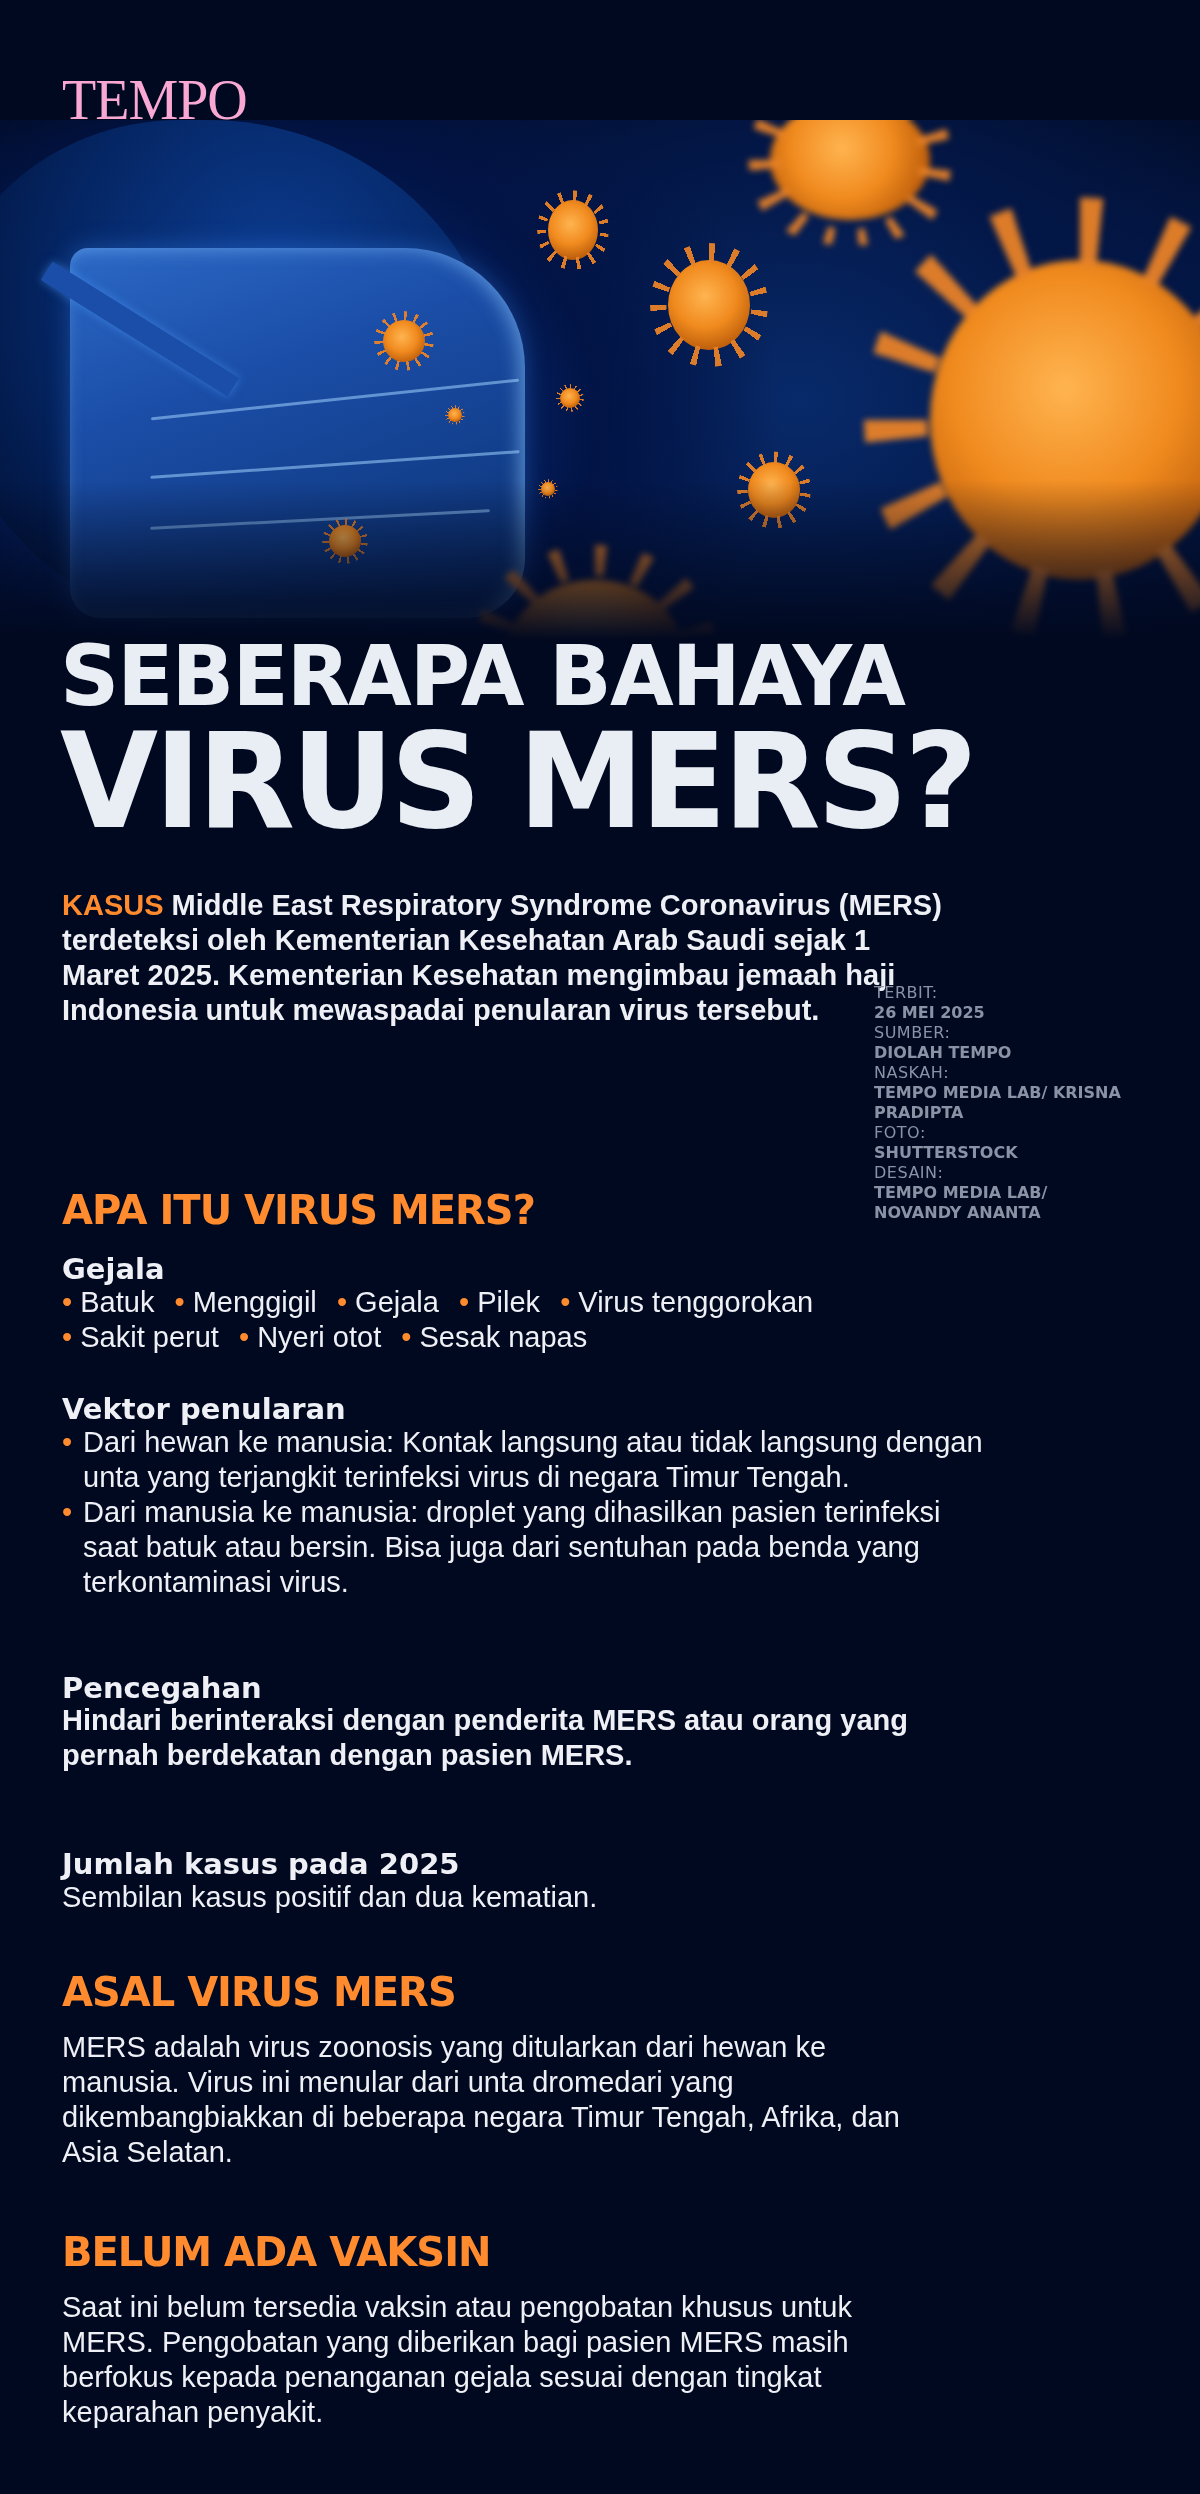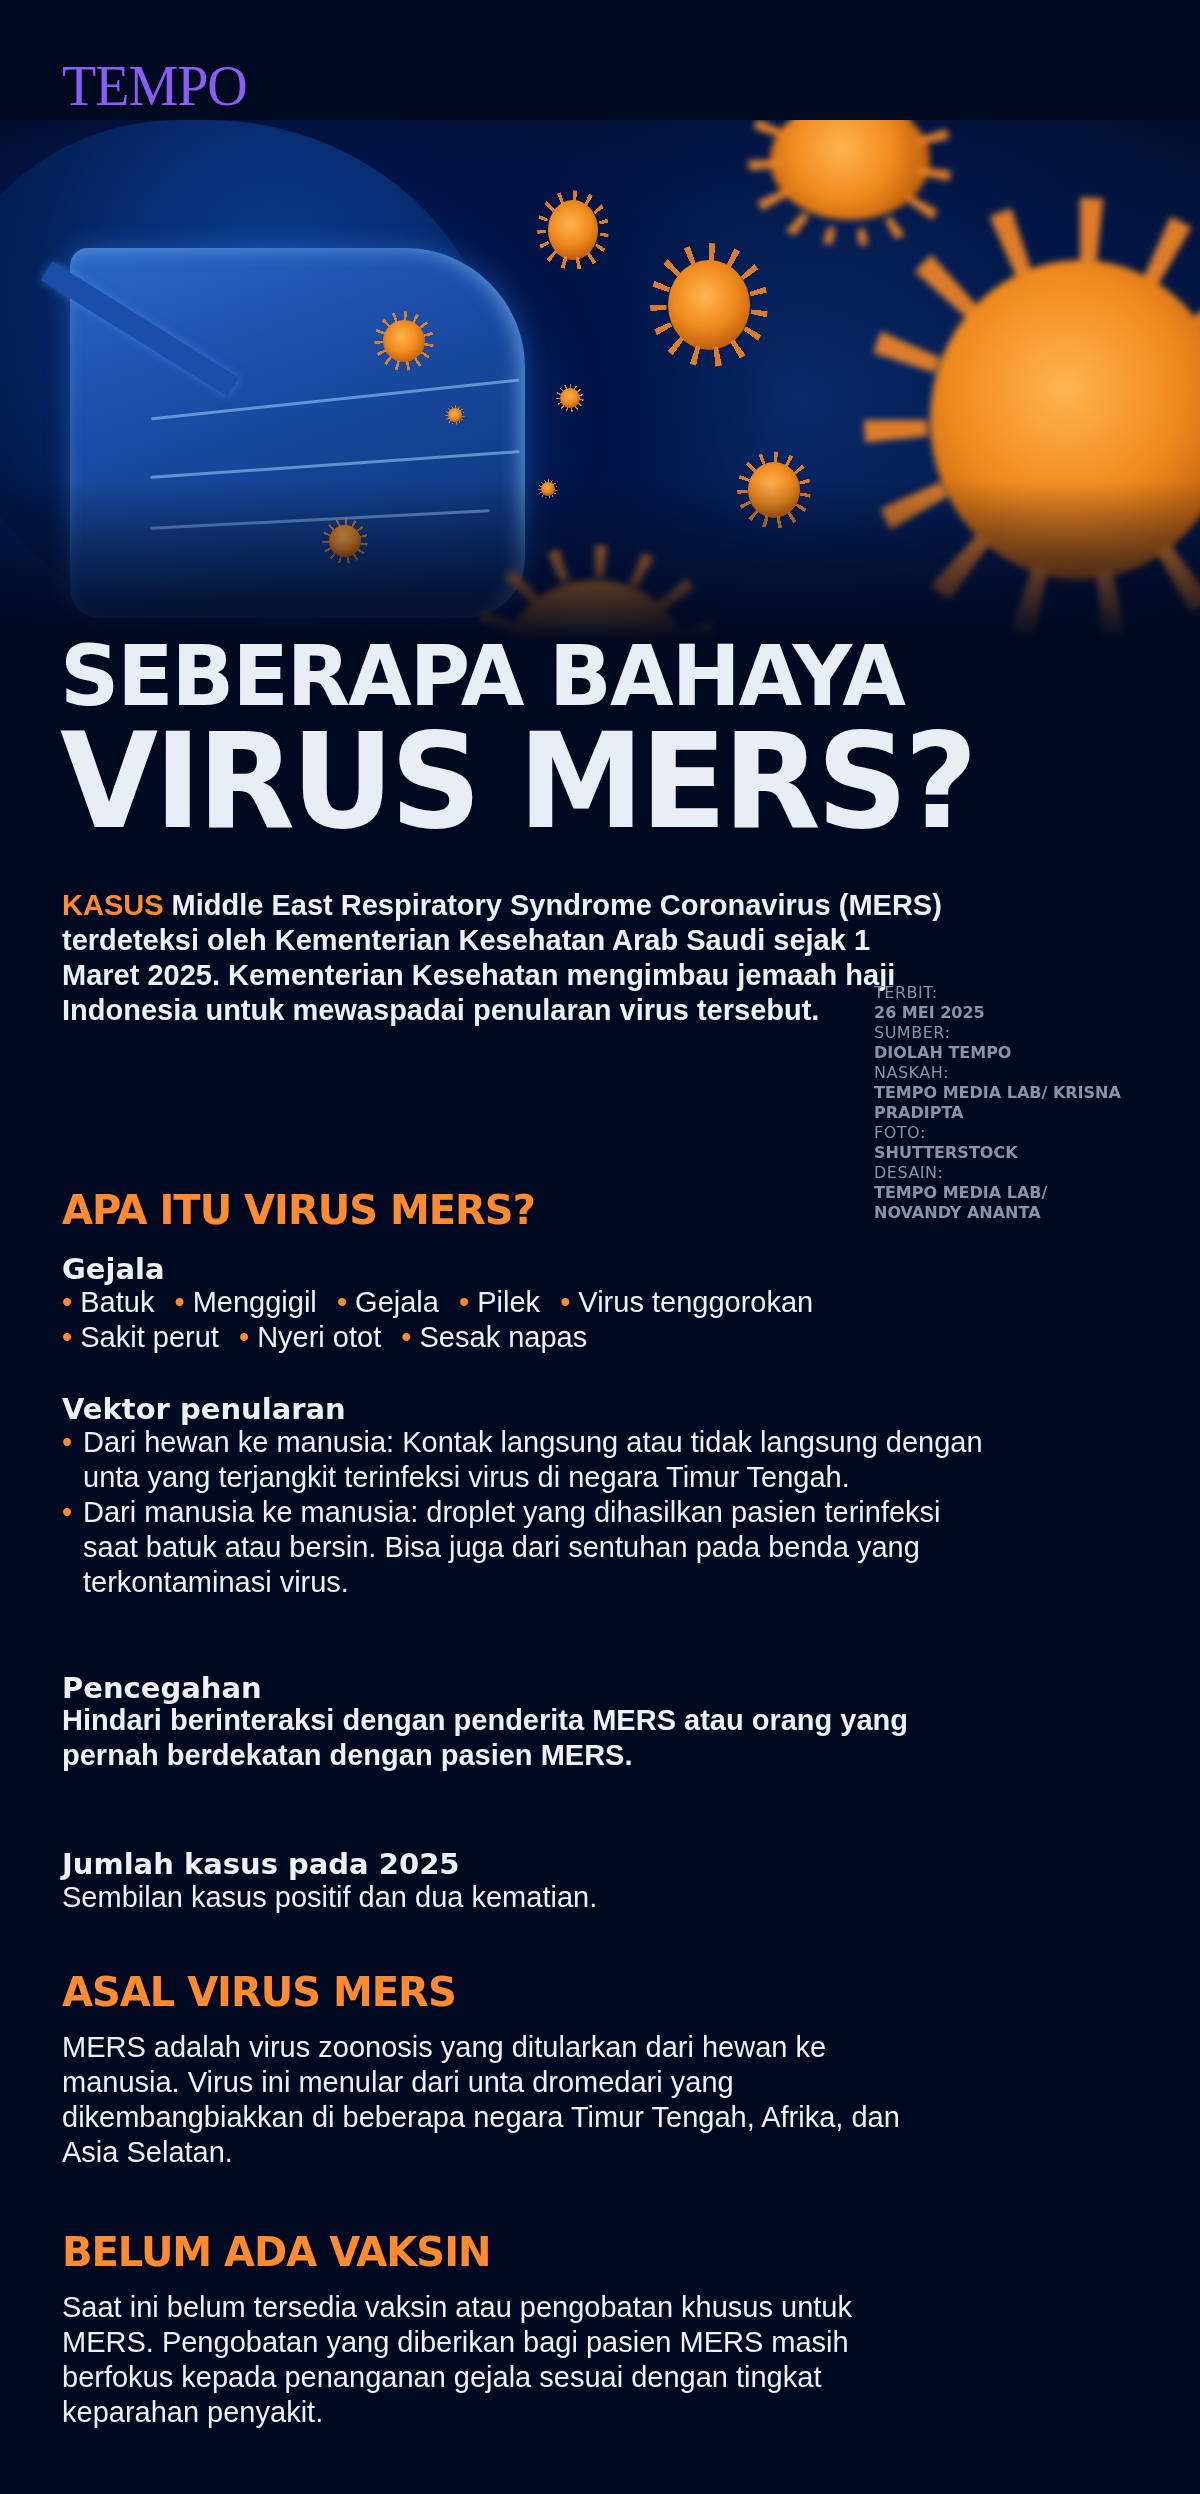--- a/index.html
+++ b/index.html
@@ -5,23 +5,23 @@
     * { margin: 0; padding: 0; box-sizing: border-box; }
     html, body { width: 1200px; background: #010920; }
     body {
       position: relative;
       height: 2494px;
       overflow: hidden;
       font-family: "Liberation Sans", "DejaVu Sans", sans-serif;
       color: #eef0f6;
     }
     .logo {
-      position: absolute; left: 62px; top: 58px;
+      position: absolute; left: 62px; top: 72px;
       font-family: "Liberation Serif", "DejaVu Serif", serif;
-      font-size: 56px; letter-spacing: -1px; color: #8b5cf6;
+      font-size: 56px; letter-spacing: -1px; color: #f9a8d4;
       line-height: 1;
     }
     .hero {
       position: absolute; left: 0; top: 120px; width: 1200px; height: 520px;
       overflow: hidden;
       background:
         radial-gradient(ellipse 520px 420px at 260px 300px, #0a3a8a 0%, #05256a 35%, #021446 65%, rgba(1,9,32,0) 100%),
         radial-gradient(ellipse 600px 500px at 800px 280px, #082a6a 0%, #031747 50%, rgba(1,9,32,0) 100%),
         linear-gradient(180deg, #010920 0%, #02133d 25%, #031a4d 60%, #010920 100%);
     }

